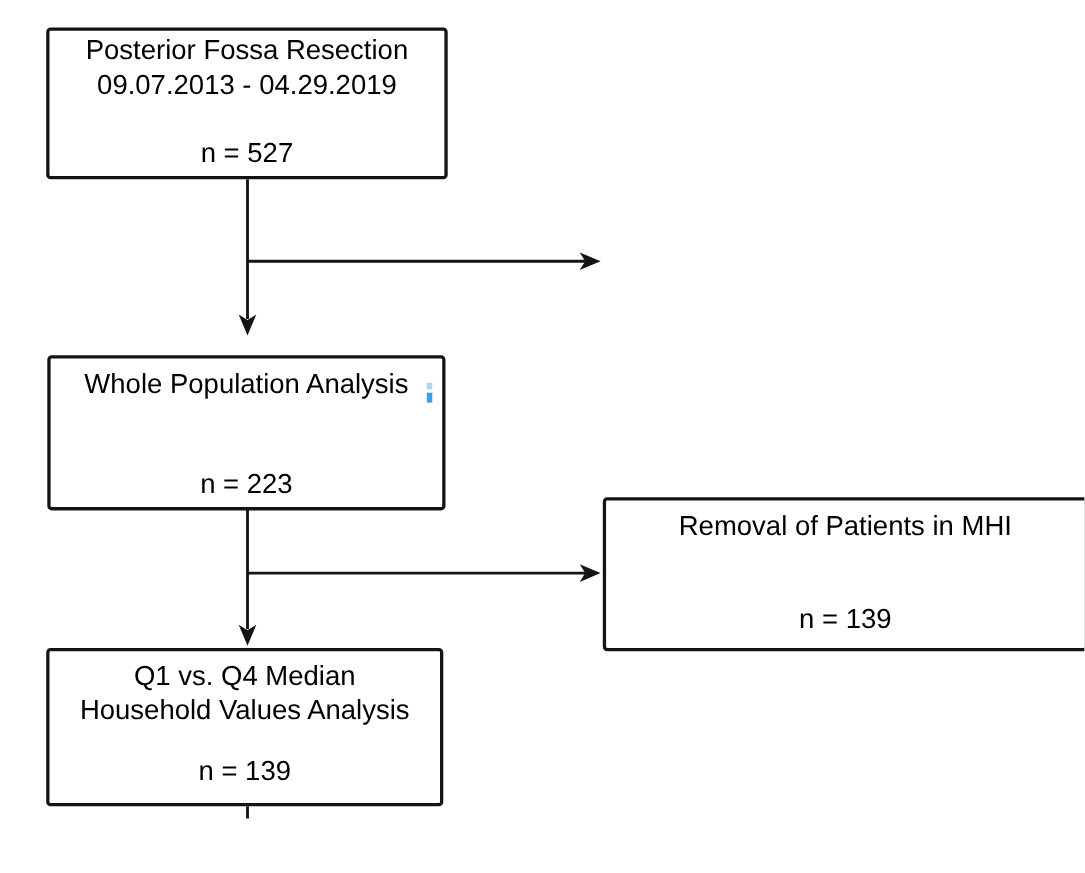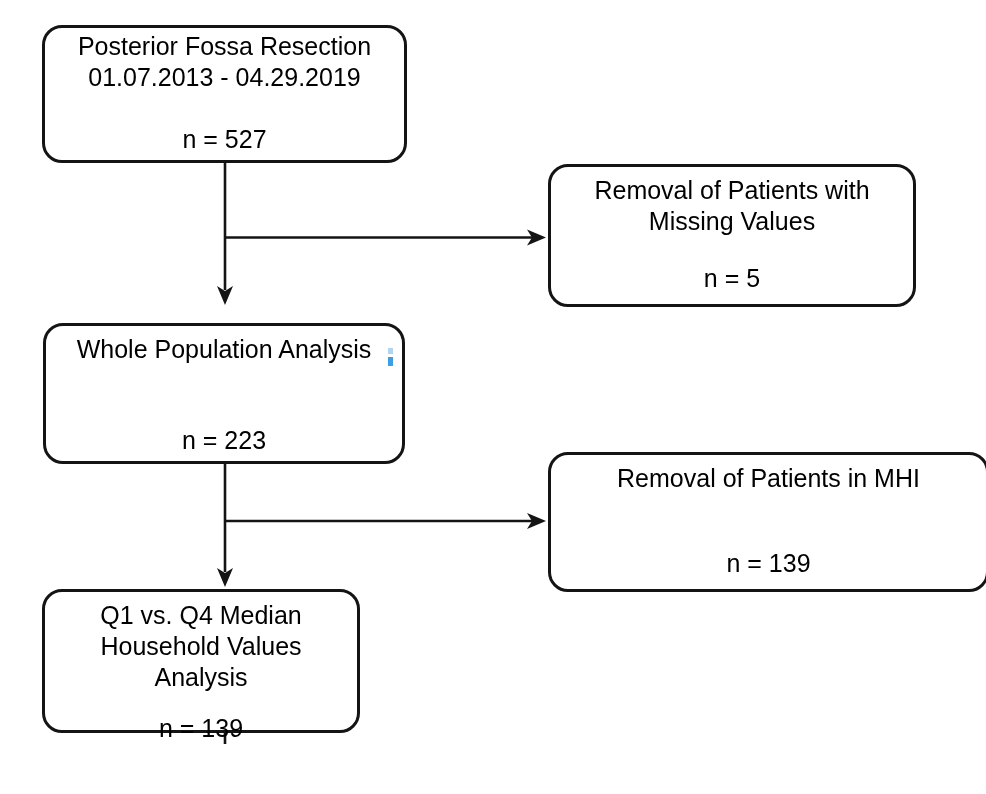--- a/index.html
+++ b/index.html
@@ -20,37 +20,37 @@
     position: absolute;
     left: 0;
     top: 0;
     width: 986px;
     height: 794px;
   }
   .flow-box {
     position: absolute;
     box-sizing: border-box;
     border: 3px solid #141414;
-    border-radius: 20px;
+    border-radius: 4px;
     background: #ffffff;
     display: flex;
     flex-direction: column;
     justify-content: space-between;
     align-items: center;
     text-align: center;
     font-size: 25px;
     line-height: 31px;
     padding: 8px 8px 10px 8px;
   }
   .box-title span { display: block; }
   #node-0 { left: 42px;  top: 25px;  width: 365px; height: 138px; padding-top: 3px; padding-bottom: 5px; }
   #node-1 { left: 548px; top: 164px; width: 368px; height: 143px; }
   #node-2 { left: 43px;  top: 307px; width: 362px; height: 141px; padding-bottom: 5px; margin-top: 16px; }
   #node-3 { left: 548px; top: 452px; width: 441px; height: 140px; }
-  #node-4 { left: 42px;  top: 589px; width: 318px; height: 144px; padding-bottom: 13px; gap: 20px; }
+  #node-4 { left: 42px;  top: 589px; width: 361px; height: 144px; padding-bottom: 13px; gap: 20px; }
   .edge-line { stroke: #141414; stroke-width: 2.6; fill: none; }
   .edge-head { fill: #141414; stroke: none; }
   #blue-artifact {
     position: absolute;
     left: 388px;
     top: 348px;
     width: 6px;
     height: 20px;
   }
   #blue-artifact .dot-a {
@@ -85,32 +85,25 @@
 
     <line class="edge-line" x1="225" y1="521" x2="532" y2="521"></line>
     <polygon class="edge-head" points="546,521 527,513 532,521 527,529"></polygon>
 
     <line class="edge-line" x1="225" y1="733" x2="225" y2="744"></line>
   </svg>
 
   <div class="flow-box" id="node-0">
     <div class="box-title">
       <span>Posterior Fossa Resection</span>
-      <span>01.07.2013 - 04.29.2019</span>
+      <span>09.07.2013 - 04.29.2019</span>
     </div>
     <div class="box-count">n = 527</div>
   </div>
 
-  <div class="flow-box" id="node-1">
-    <div class="box-title">
-      <span>Removal of Patients with</span>
-      <span>Missing Values</span>
-    </div>
-    <div class="box-count">n = 5</div>
-  </div>
 
   <div class="flow-box" id="node-2">
     <div class="box-title">
       <span>Whole Population Analysis</span>
     </div>
     <div class="box-count">n = 223</div>
   </div>
 
   <div class="flow-box" id="node-3">
     <div class="box-title">

